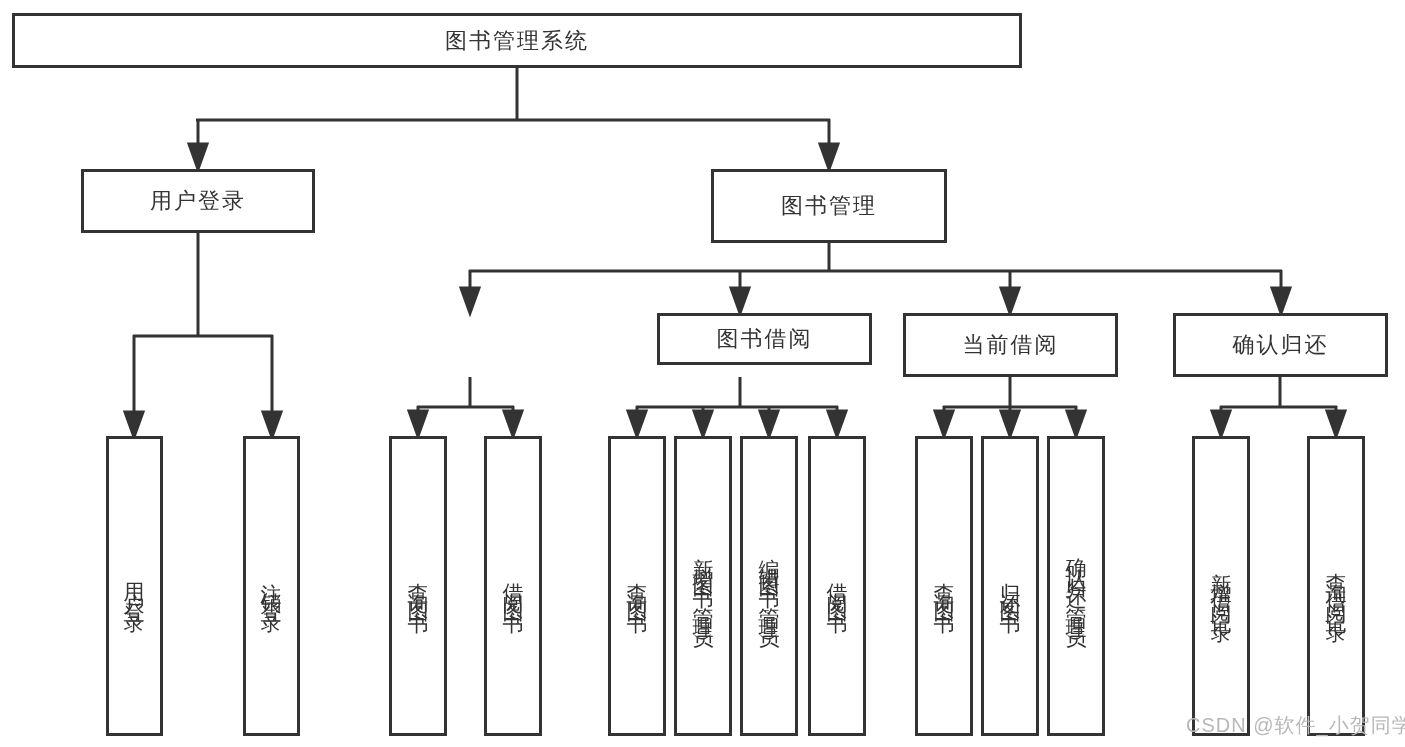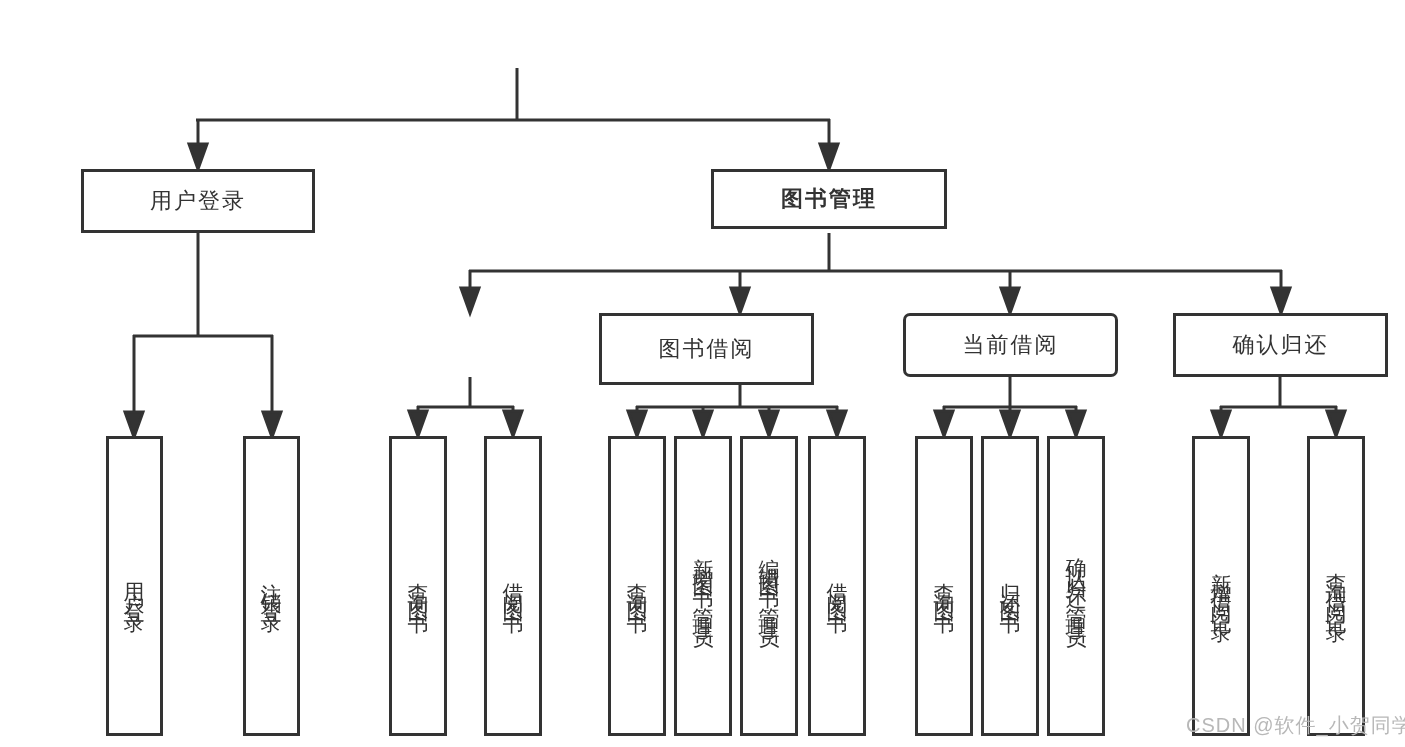--- a/index.html
+++ b/index.html
@@ -103,26 +103,27 @@
 
       <line x1="1280" y1="377" x2="1280" y2="408"></line>
       <line x1="1220" y1="407" x2="1337" y2="407"></line>
       <line x1="1221" y1="406" x2="1221" y2="412"></line>
       <polygon points="1212,411 1230,411 1221,436"></polygon>
       <line x1="1336" y1="406" x2="1336" y2="412"></line>
       <polygon points="1327,411 1345,411 1336,436"></polygon>
     </g>
   </svg>
 
+  <div class="box h" style="left:12px;top:13px;width:1010px;height:55px;">图书管理系统</div>
 
   <div class="box h" style="left:81px;top:169px;width:234px;height:64px;">用户登录</div>
-  <div class="box h" style="left:711px;top:169px;width:236px;height:60px;font-weight:bold;">图书管理</div>
+  <div class="box h" style="left:711px;top:169px;width:236px;height:74px;">图书管理</div>
 
-  <div class="box h" style="left:599px;top:313px;width:215px;height:72px;">图书借阅</div>
-  <div class="box h" style="left:903px;top:313px;width:215px;height:64px;border-radius:7px;">当前借阅</div>
+  <div class="box h" style="left:657px;top:313px;width:215px;height:52px;">图书借阅</div>
+  <div class="box h" style="left:903px;top:313px;width:215px;height:64px;">当前借阅</div>
   <div class="box h" style="left:1173px;top:313px;width:215px;height:64px;">确认归还</div>
 
   <div class="box v" style="left:106px;width:57px;">用户登录</div>
   <div class="box v" style="left:243px;width:57px;">注销登录</div>
 
   <div class="box v" style="left:389px;">查询图书</div>
   <div class="box v" style="left:484px;">借阅图书</div>
 
   <div class="box v" style="left:608px;">查询图书</div>
   <div class="box v" style="left:674px;">新增图书（管理员）</div>

